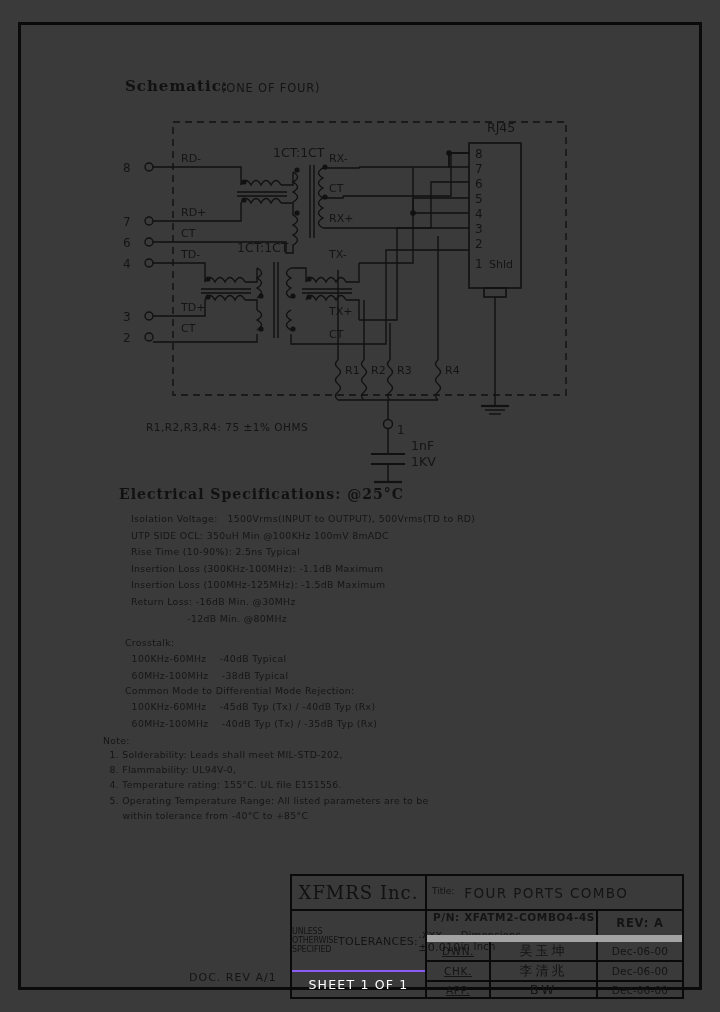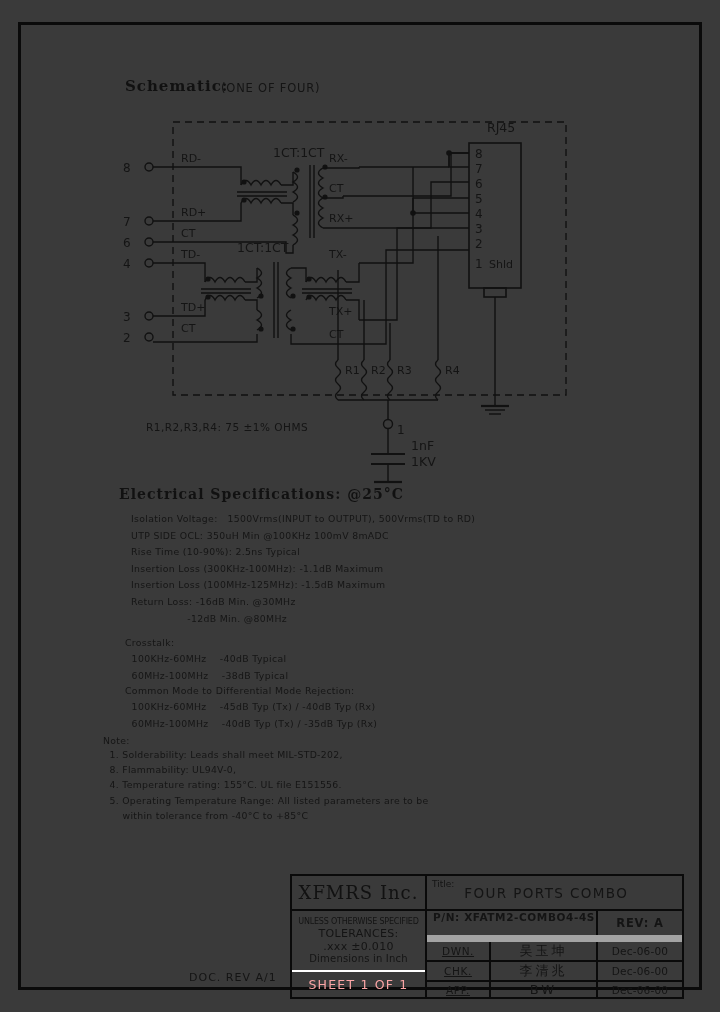--- a/index.html
+++ b/index.html
@@ -80,41 +80,41 @@
   .tb-right{flex:1;display:flex;flex-direction:column;}
   .tb-logo{
     height:33px;
     border-bottom:2px solid #0a0a0a;
     display:flex;align-items:center;justify-content:center;
     font-family:"DejaVu Serif",serif;
     font-size:18px;color:#111;letter-spacing:1px;
   }
   .tb-tol{
     flex:1;
-    border-bottom:2px solid #ffffff;
-    display:flex;flex-direction:column;align-items:center;justify-content:center;
+    border-bottom:2px solid #8b5cf6;
+    display:flex;flex-direction:row;align-items:center;
     padding:1px 0;
   }
   .tb-tol div{font-family:"DejaVu Sans",sans-serif;color:#141414;}
   .tol-0{font-size:8px;letter-spacing:-.2px;}
   .tol-1{font-size:11px;letter-spacing:.3px;margin-top:1px;}
   .tol-2{font-size:11px;letter-spacing:.3px;}
   .tol-3{font-size:10px;letter-spacing:.2px;}
   .tb-sheet{
     height:25px;
     display:flex;align-items:center;justify-content:center;
-    font-family:"DejaVu Sans",sans-serif;font-size:12.5px;color:#fca5a5;letter-spacing:1.2px;
+    font-family:"DejaVu Sans",sans-serif;font-size:12.5px;color:#ffffff;letter-spacing:1.2px;
   }
   .tb-title{
     height:33px;
     border-bottom:2px solid #0a0a0a;
     display:flex;align-items:center;
     padding-left:5px;
   }
-  .tb-title .k{font-family:"DejaVu Sans",sans-serif;font-size:9px;color:#141414;align-self:flex-start;margin-top:3px;}
+  .tb-title .k{font-family:"DejaVu Sans",sans-serif;font-size:9px;color:#141414;align-self:flex-start;margin-top:10px;}
   .tb-title .v{font-family:"DejaVu Sans",sans-serif;font-size:13.5px;color:#141414;letter-spacing:1.4px;margin-left:10px;}
   .tb-pn{
     height:24px;
     border-bottom:7px solid #a3a3a3;
     display:flex;align-items:flex-start;font-weight:bold;
   }
   .tb-pn .pncell{
     flex:1;padding-left:6px;
     font-family:"DejaVu Sans",sans-serif;font-size:10.5px;color:#141414;letter-spacing:.6px;
   }

